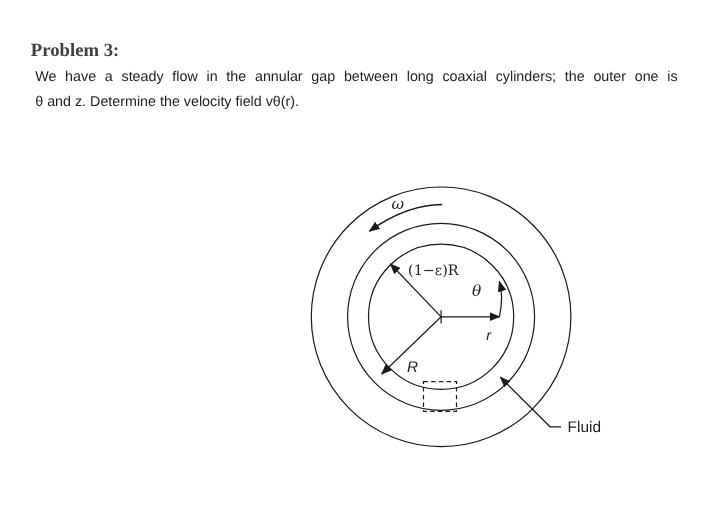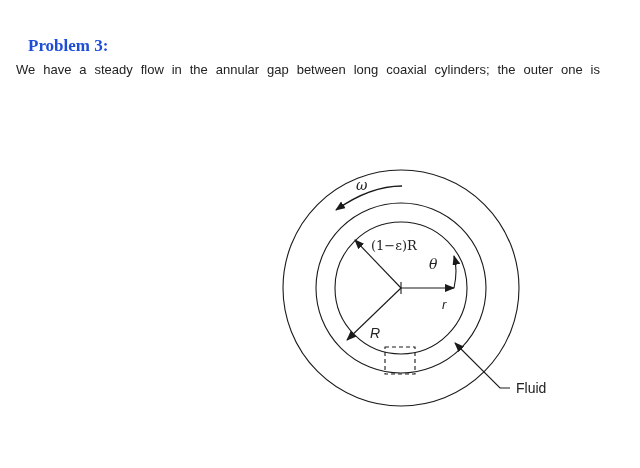--- a/index.html
+++ b/index.html
@@ -7,24 +7,24 @@
     width: 640px; height: 468px;
     background: #ffffff;
     position: relative;
     overflow: hidden;
     color: #1a1a1a;
   }
   .title {
     position: absolute; left: 28px; top: 36px;
     font-family: "Liberation Serif", serif;
     font-weight: bold; font-size: 17px;
-    color: #1d4ed8;
+    color: #404040;
   }
   .para {
-    position: absolute; left: 16px; top: 59px;
+    position: absolute; left: 32px; top: 59px;
     width: 584px;
     font-family: "Liberation Sans", sans-serif;
     font-size: 13px;
     line-height: 21.5px;
     color: #222;
     text-align: justify;
     text-align-last: left;
   }
   .para .line { display: block; white-space: nowrap; text-align-last: justify; }
   .para .line.last { text-align-last: left; }
@@ -32,20 +32,21 @@
   .fig text { font-family: "DejaVu Serif", serif; fill: #222; }
   .fig .sans { font-family: "Liberation Sans", sans-serif; }
 </style>
 </head>
 <body>
 
 <div class="title">Problem 3:</div>
 
 <div class="para">
   <span class="line">We have a steady flow in the annular gap between long coaxial cylinders; the outer one is</span>
+  <span class="line last">θ and z. Determine the velocity field vθ(r).</span>
 </div>
 
 <svg class="fig" width="640" height="468" viewBox="0 0 640 468">
   <defs>
     <marker id="ah" markerWidth="10" markerHeight="8" refX="9" refY="4" orient="auto" markerUnits="userSpaceOnUse">
       <path d="M0,0 L10,4 L0,8 Z" fill="#1a1a1a"></path>
     </marker>
   </defs>
   <g stroke="#1a1a1a" fill="none" stroke-width="1.1">
 

